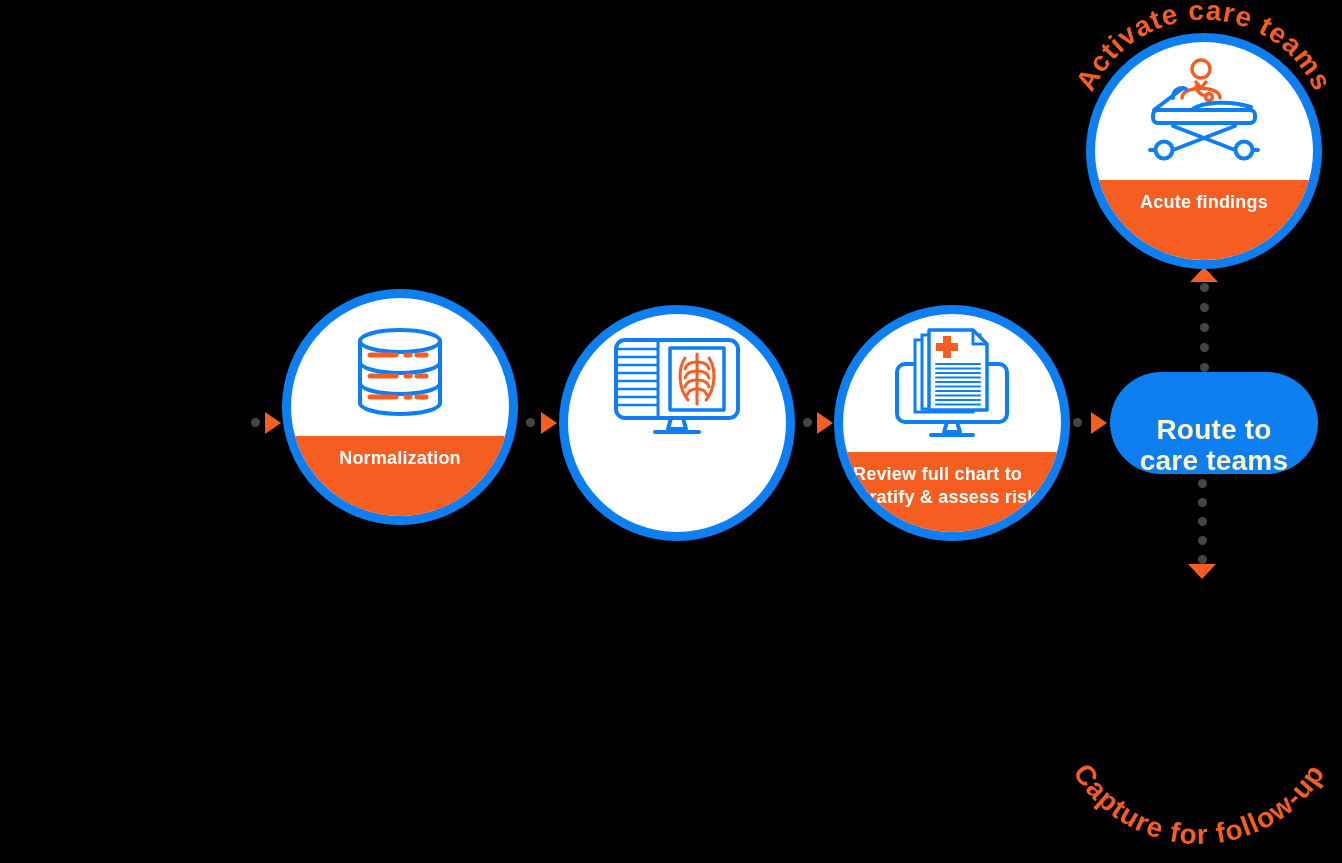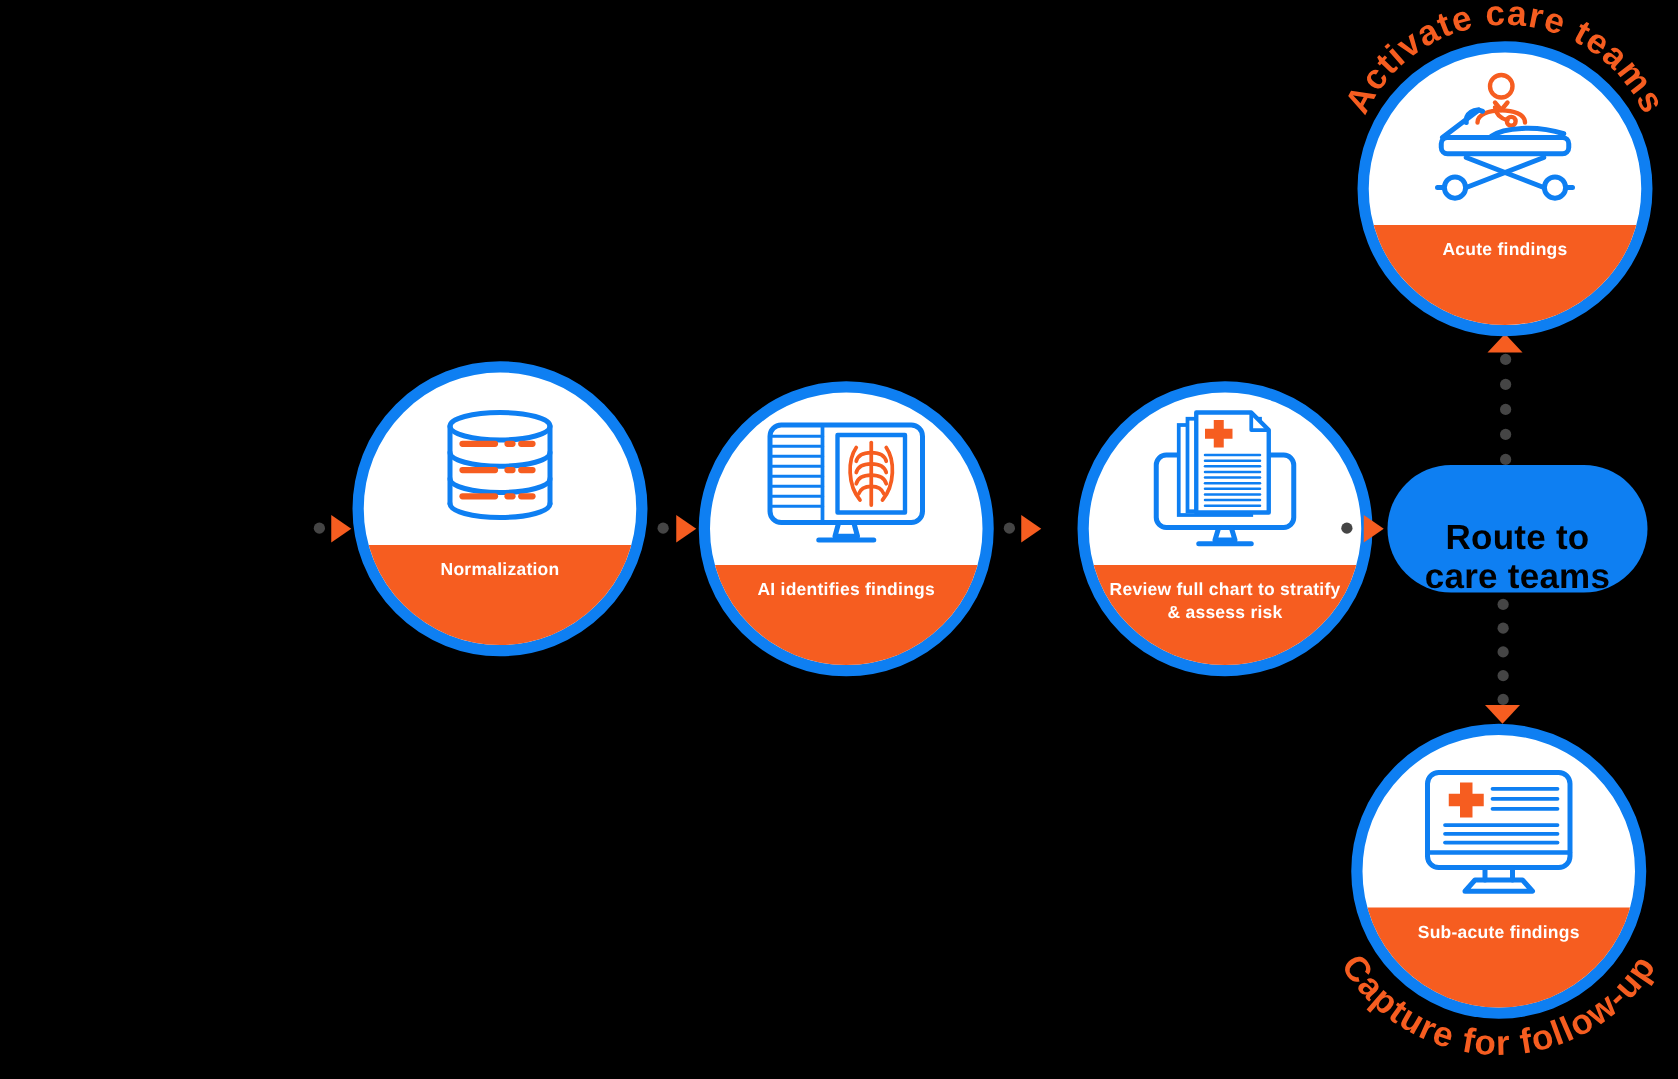--- a/index.html
+++ b/index.html
@@ -17,22 +17,22 @@
   .circle{
     position:absolute;width:218px;height:218px;background:#fff;
     border:9px solid var(--blue);border-radius:50%;overflow:hidden;
   }
   .circle .band{
     position:absolute;left:-14px;right:-14px;top:138px;bottom:-14px;
     background:var(--orange);display:flex;justify-content:center;align-items:flex-start;
     padding-top:11px;box-sizing:border-box;
   }
   .circle .label{
-    color:var(--white);font-size:14px;font-weight:600;line-height:1.28;
-    text-align:center;max-width:198px;letter-spacing:.2px;
+    color:var(--white);font-size:18px;font-weight:600;line-height:1.28;
+    text-align:left;max-width:198px;letter-spacing:.2px;
   }
   .circle .icon-wrap{
     position:absolute;left:50%;transform:translateX(-50%);
   }
   
   .dot{position:absolute;width:9px;height:9px;border-radius:50%;background:var(--dot);}
   .arrow-right{
     position:absolute;width:0;height:0;
     border-top:11px solid transparent;border-bottom:11px solid transparent;
     border-left:16px solid var(--orange);
@@ -47,21 +47,21 @@
     border-left:14px solid transparent;border-right:14px solid transparent;
     border-top:15px solid var(--orange);
   }
   
   .pill{
     position:absolute;left:1110px;top:372px;width:208px;height:102px;
     background:var(--blue);border-radius:51px;
     display:flex;align-items:center;justify-content:center;
   }
   .pill span{
-    display:block;width:162px;color:#000000;font-size:28px;font-weight:700;
+    display:block;width:162px;color:#fef9c3;font-size:28px;font-weight:700;
     line-height:1.12;text-align:center;letter-spacing:.2px;margin-top:44px;
   }
   
   .arc-svg{position:absolute;overflow:visible;}
   .arc-svg text{
     font-family:"Liberation Sans",sans-serif;font-size:28px;font-weight:700;
     fill:var(--orange);letter-spacing:1px;
   }
   svg{display:block;}
 </style>
@@ -134,29 +134,26 @@
             <path d="M87 28 C94 28 98 31 99 35"></path>
           <path d="M87 37 C80 37 76 40 75 44"></path>
             <path d="M87 37 C94 37 98 40 99 44"></path>
           <path d="M87 46 C80 46 76 49 75 53"></path>
             <path d="M87 46 C94 46 98 49 99 53"></path>
           <path d="M87 55 C81 55 78 58 77 61"></path>
             <path d="M87 55 C93 55 96 58 97 61"></path>
         </g>
       </svg>
     </div>
-    <div class="band">
-      <div class="label">AI identifies findings</div>
-    </div>
   </div>
 
   <div class="dot" style="left:803px;top:418px;"></div>
   <div class="arrow-right" style="left:817px;top:412px;"></div>
 
-  <div class="circle" style="left:862px;top:305px;">
+  <div class="circle" style="left:834px;top:305px;">
     <div class="icon-wrap" style="top:12px;width:134px;height:114px;">
       <svg viewBox="0 0 134 114" width="134" height="114">
         <g fill="none" stroke="var(--blue)" stroke-width="4" stroke-linecap="round" stroke-linejoin="round">
           <rect x="12" y="38" width="110" height="58" rx="8"></rect>
           <path d="M62 96 L59 106 H75 L72 96"></path>
           <path d="M46 109 H88"></path>
         </g>
         <rect x="30" y="14" width="58" height="72" fill="#fff" stroke="var(--blue)" stroke-width="3"></rect>
         <rect x="37" y="9" width="58" height="74" fill="#fff" stroke="var(--blue)" stroke-width="3"></rect>
         <path d="M44 4 H88 L102 18 V84 H44 Z" fill="#fff" stroke="var(--blue)" stroke-width="3.5" stroke-linejoin="round"></path>
@@ -222,44 +219,20 @@
           <circle cx="107" cy="96" r="8.5"></circle>
           <path d="M13 96 H17 M117 96 H121"></path>
         </g>
       </svg>
     </div>
     <div class="band">
       <div class="label">Acute findings</div>
     </div>
   </div>
 
-  <div class="circle" style="left:1081px;top:579px;">
-    <div class="icon-wrap" style="top:24px;width:134px;height:112px;">
-      <svg viewBox="0 0 134 112" width="134" height="112">
-        <g fill="none" stroke="var(--blue)" stroke-linecap="round" stroke-linejoin="round">
-          <rect x="10" y="6" width="114" height="76" rx="9" stroke-width="4"></rect>
-          <path d="M10 70 H124" stroke-width="3.5"></path>
-          <path d="M56 82 V92 M78 82 V92" stroke-width="4"></path>
-          <path d="M48 92 H86 L94 101 H40 Z" stroke-width="4"></path>
-        </g>
-        <path d="M36 14 h10 v9 h9 v10 h-9 v9 h-10 v-9 h-9 v-10 h9 z" fill="var(--orange)"></path>
-        <g stroke="var(--blue)" stroke-width="3" stroke-linecap="round">
-          <path d="M62 19 H114"></path>
-            <path d="M62 27 H114"></path>
-            <path d="M62 35 H114"></path>
-          <path d="M24 48 H114"></path>
-            <path d="M24 55 H114"></path>
-            <path d="M24 62 H114"></path>
-        </g>
-      </svg>
-    </div>
-    <div class="band">
-      <div class="label">Sub-acute findings</div>
-    </div>
-  </div>
 
   <svg class="arc-svg" style="left:1040px;top:0px;" width="302" height="175" viewBox="0 0 302 175">
     <defs>
       <path id="arcTop" d="M 45 115 A 122 122 0 0 1 283 115" fill="none"></path>
     </defs>
     <text text-anchor="middle">
       <textPath href="#arcTop" startOffset="50%">Activate care teams</textPath>
     </text>
   </svg>
 

